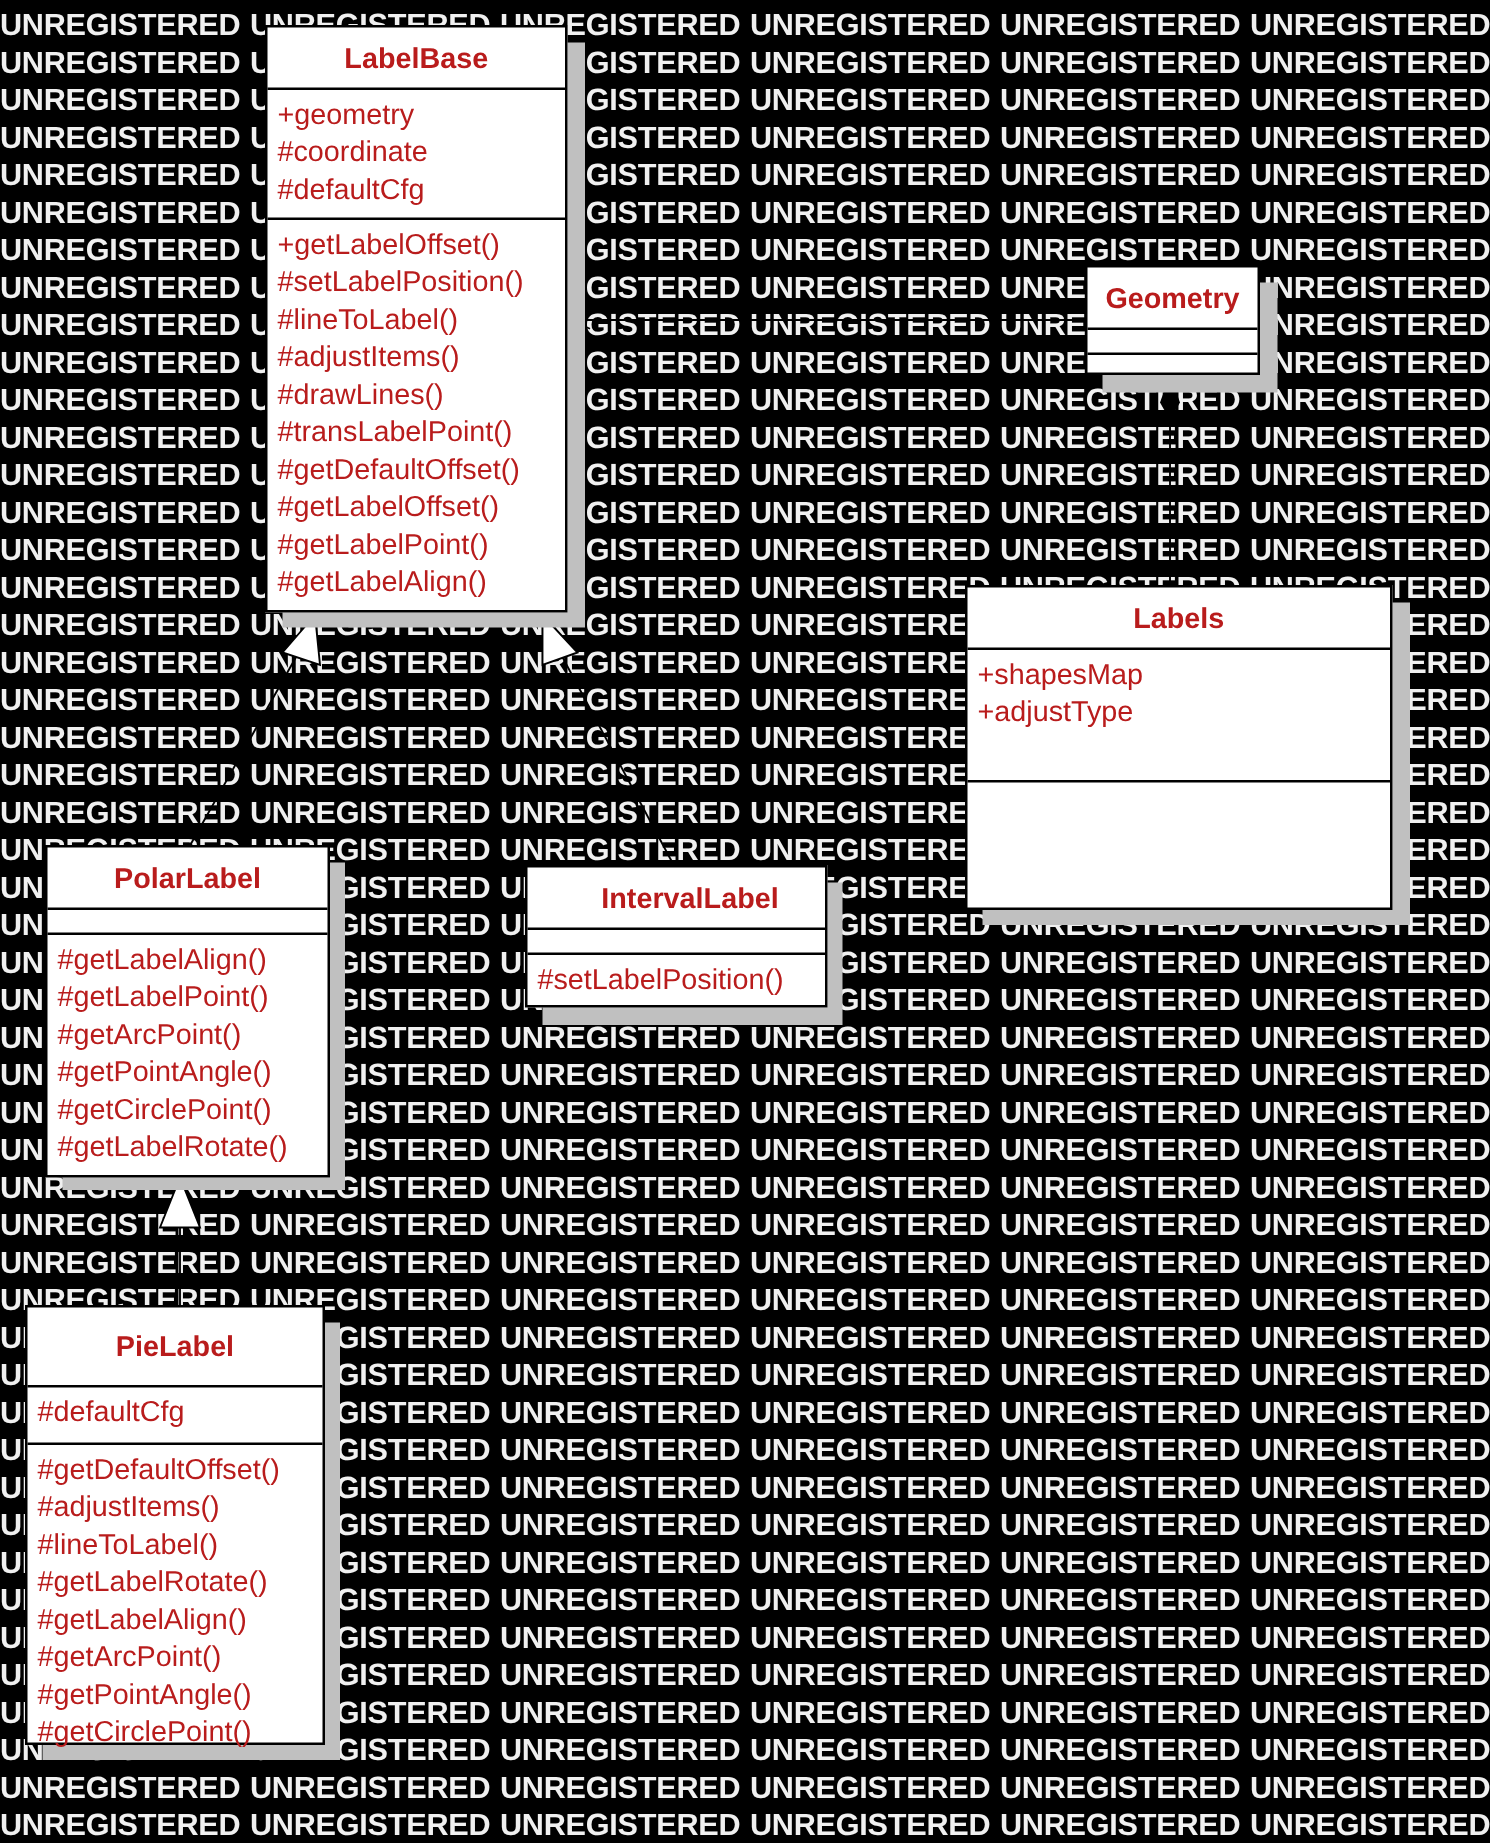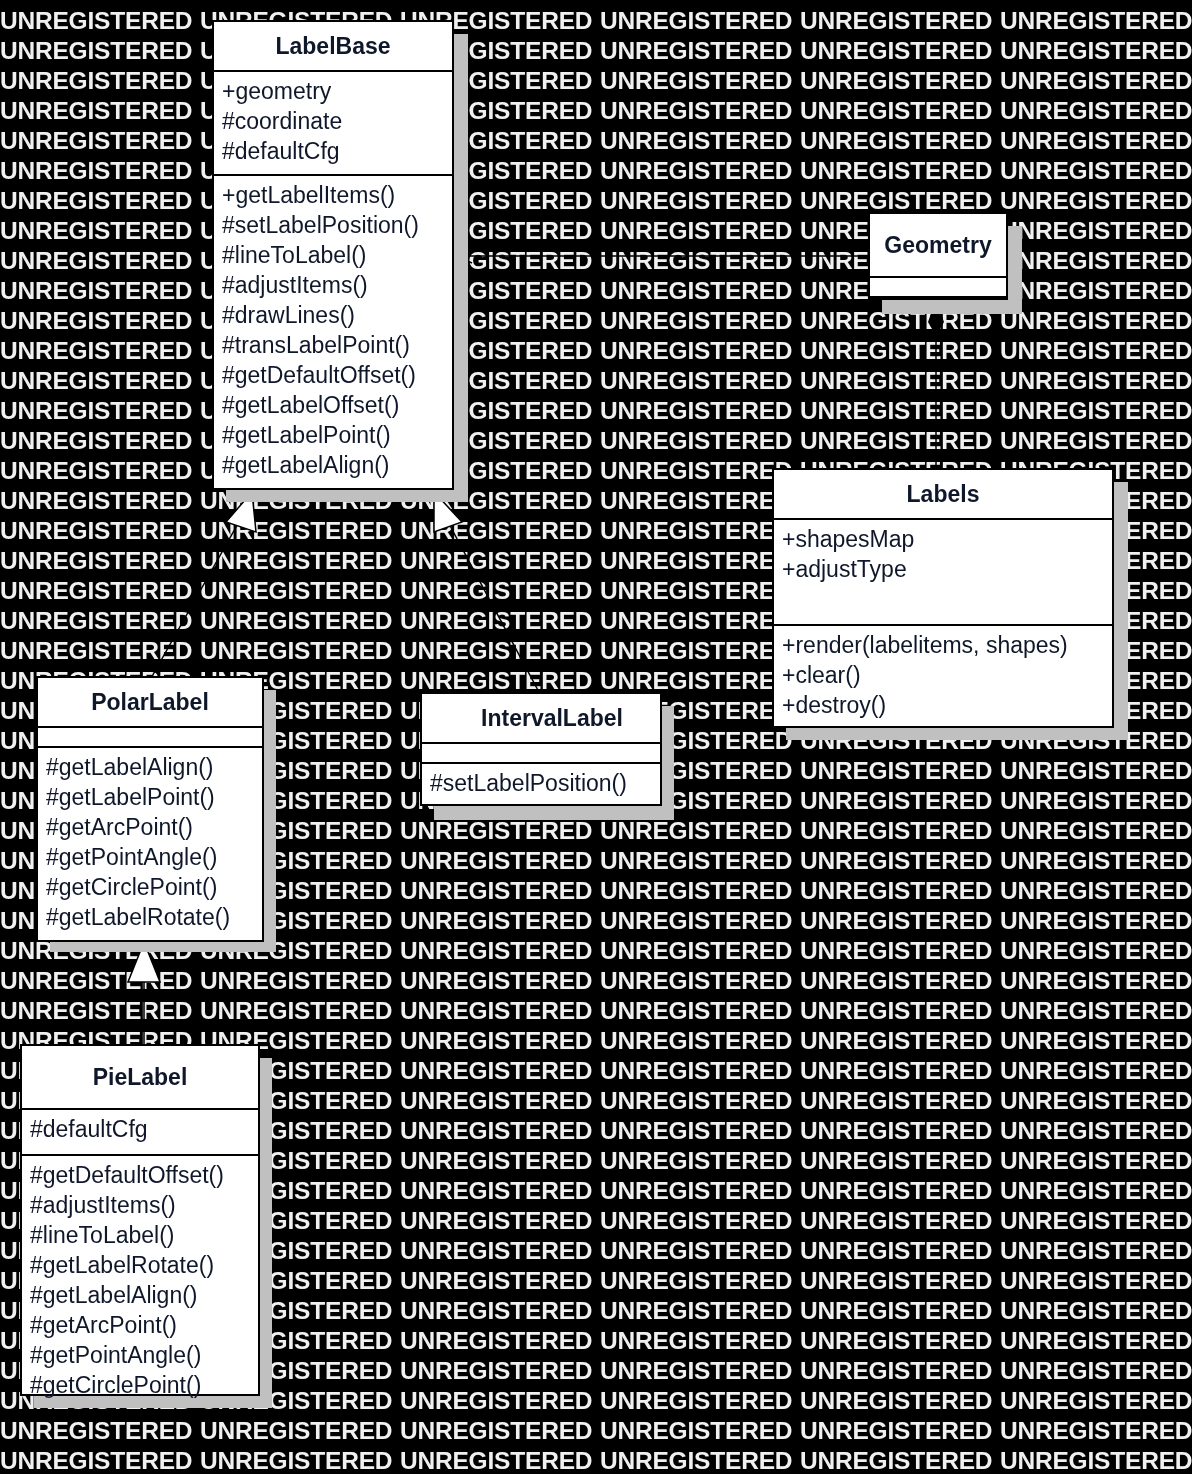--- a/index.html
+++ b/index.html
@@ -16,21 +16,21 @@
     position: absolute; left: 0; white-space: nowrap;
     font-family: "Liberation Sans", sans-serif;
     font-weight: bold; font-size: 24.5px; line-height: 30px; letter-spacing: -0.2px;
     color: #f0f0f0;
   }
   .wm-word { display: inline-block; width: 200px; }
   .edges { position: absolute; left: 0; top: 0; z-index: 1; }
   .shadow { position: absolute; background: #c0c0c0; z-index: 2; }
   .uml-class {
     position: absolute; background: #ffffff; border: 2px solid #000000;
-    box-sizing: border-box; z-index: 3; color: #0f172a;
+    box-sizing: border-box; z-index: 3; color: #b91c1c;
   }
   .uml-name {
     font-weight: bold; font-size: 23px; text-align: center;
     border-bottom: 2px solid #000000; box-sizing: border-box;
     display: flex; align-items: center; justify-content: center;
   }
   .uml-section {
     box-sizing: border-box; padding: 4px 0 20px 8px;
     font-size: 23px; line-height: 30px; white-space: nowrap;
   }
@@ -128,49 +128,44 @@
 <div class="shadow" style="left:34px; top:1058px; width:238px; height:350px;"></div>
 
 <div class="uml-class" style="left:212px; top:20px; width:242px; height:470px;">
   <div class="uml-name" style="height:50px;">LabelBase</div>
   <div class="uml-section sep" style="height:104px;">
       <span class="uml-member">+geometry</span>
       <span class="uml-member">#coordinate</span>
       <span class="uml-member">#defaultCfg</span>
     </div>
   <div class="uml-section">
-      <span class="uml-member">+getLabelItems()</span>
+      <span class="uml-member">+getLabelOffset()</span>
       <span class="uml-member">#setLabelPosition()</span>
       <span class="uml-member">#lineToLabel()</span>
       <span class="uml-member">#adjustItems()</span>
       <span class="uml-member">#drawLines()</span>
       <span class="uml-member">#transLabelPoint()</span>
       <span class="uml-member">#getDefaultOffset()</span>
       <span class="uml-member">#getLabelOffset()</span>
       <span class="uml-member">#getLabelPoint()</span>
       <span class="uml-member">#getLabelAlign()</span>
     </div>
 </div>
 
 <div class="uml-class" style="left:868px; top:212px; width:140px; height:88px;">
-  <div class="uml-name" style="height:64px;">Geometry</div>
+  <div class="uml-name" style="height:50px;">Geometry</div>
   <div class="uml-section sep" style="height:20px; padding:0;"></div>
   <div class="uml-section" style="padding:0;"></div>
 </div>
 
 <div class="uml-class" style="left:772px; top:468px; width:342px; height:260px;">
   <div class="uml-name" style="height:50px;">Labels</div>
   <div class="uml-section sep" style="height:106px;">
       <span class="uml-member">+shapesMap</span>
       <span class="uml-member">+adjustType</span>
-    </div>
-  <div class="uml-section">
-      <span class="uml-member">+render(labelitems, shapes)</span>
-      <span class="uml-member">+clear()</span>
-      <span class="uml-member">+destroy()</span>
     </div>
 </div>
 
 <div class="uml-class" style="left:36px; top:676px; width:228px; height:266px;">
   <div class="uml-name" style="height:50px;">PolarLabel</div>
   <div class="uml-section sep" style="height:20px; padding:0;"></div>
   <div class="uml-section">
       <span class="uml-member">#getLabelAlign()</span>
       <span class="uml-member">#getLabelPoint()</span>
       <span class="uml-member">#getArcPoint()</span>

